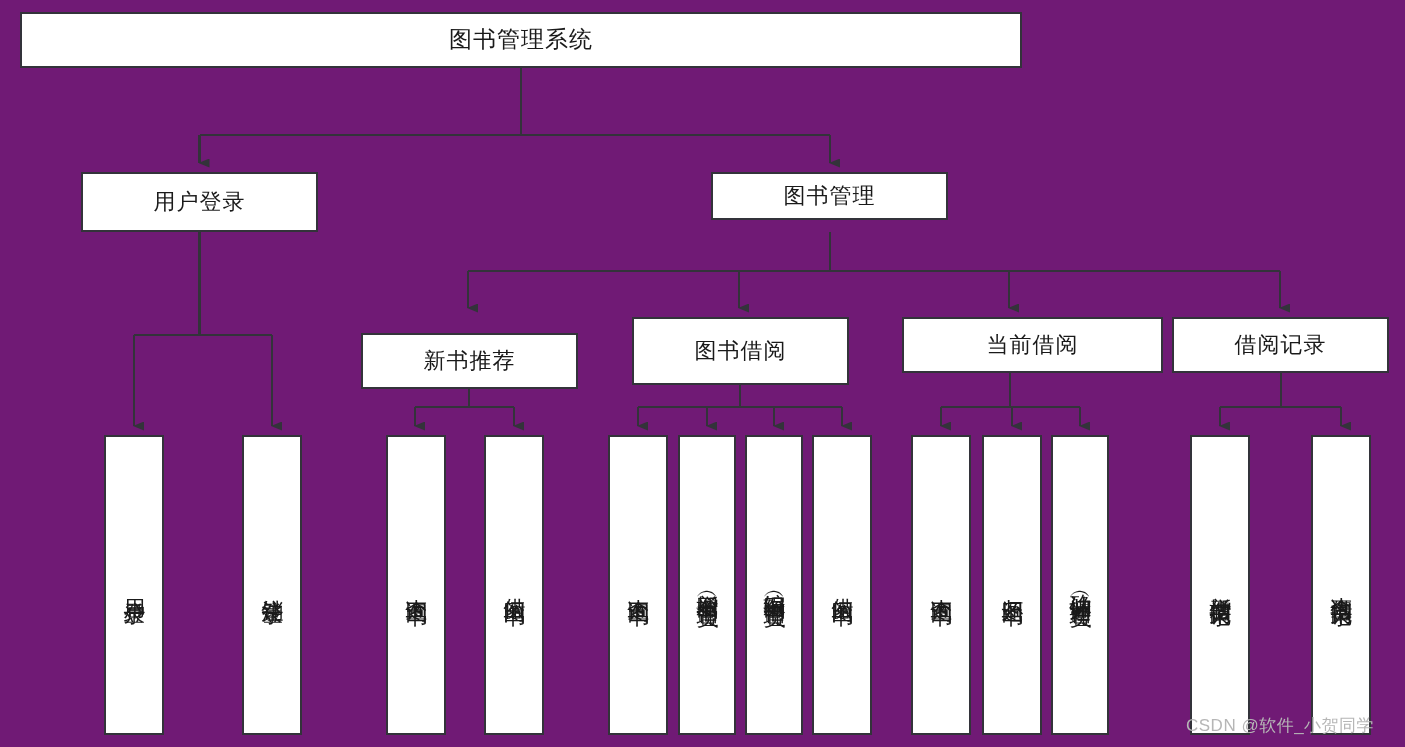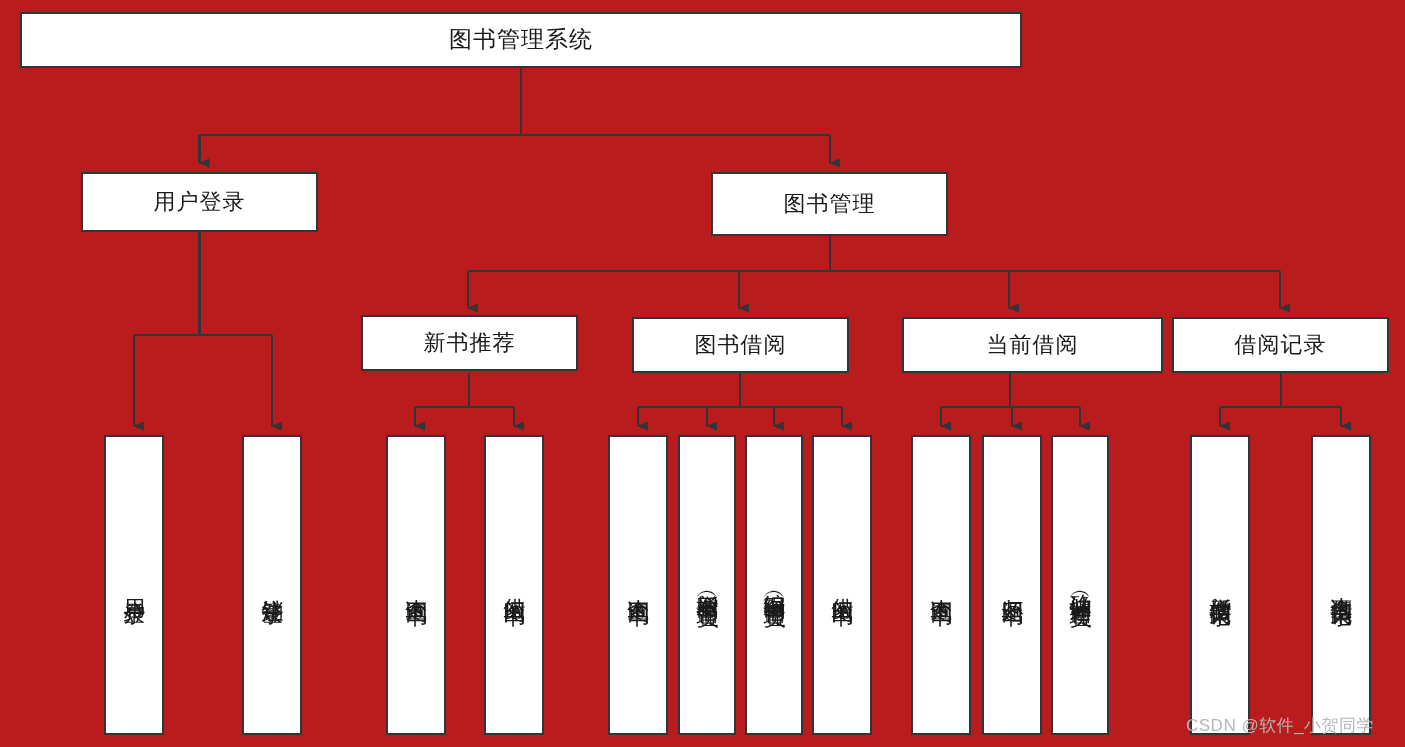--- a/index.html
+++ b/index.html
@@ -8,21 +8,21 @@
     padding: 0;
     background: #ffffff;
   }
   body {
     font-family: "Liberation Sans", "DejaVu Sans", sans-serif;
   }
   #diagram-canvas {
     position: relative;
     width: 1405px;
     height: 747px;
-    background: #b91c1c;
+    background: #701a75;
     overflow: hidden;
   }
   #diagram-svg {
     position: absolute;
     left: 0;
     top: 0;
     width: 1405px;
     height: 747px;
   }
   .node {
@@ -120,28 +120,28 @@
     </g>
   </svg>
 
   <div class="node node-h" id="root-node" style="left: 20px; top: 12px; width: 1002px; height: 56px;">
     <span class="node-label">图书管理系统</span>
   </div>
 
   <div class="node node-h" style="left: 81px; top: 172px; width: 237px; height: 60px;">
     <span class="node-label">用户登录</span>
   </div>
-  <div class="node node-h" style="left: 711px; top: 172px; width: 237px; height: 64px;">
+  <div class="node node-h" style="left: 711px; top: 172px; width: 237px; height: 48px;">
     <span class="node-label">图书管理</span>
   </div>
 
-  <div class="node node-h" style="left: 361px; top: 315px; width: 217px; height: 56px;">
+  <div class="node node-h" style="left: 361px; top: 333px; width: 217px; height: 56px;">
     <span class="node-label">新书推荐</span>
   </div>
-  <div class="node node-h" style="left: 632px; top: 317px; width: 217px; height: 56px;">
+  <div class="node node-h" style="left: 632px; top: 317px; width: 217px; height: 68px;">
     <span class="node-label">图书借阅</span>
   </div>
   <div class="node node-h" style="left: 902px; top: 317px; width: 261px; height: 56px;">
     <span class="node-label">当前借阅</span>
   </div>
   <div class="node node-h" style="left: 1172px; top: 317px; width: 217px; height: 56px;">
     <span class="node-label">借阅记录</span>
   </div>
 
   <div class="node node-v" style="left: 104px; top: 435px; width: 60px; height: 300px;">

